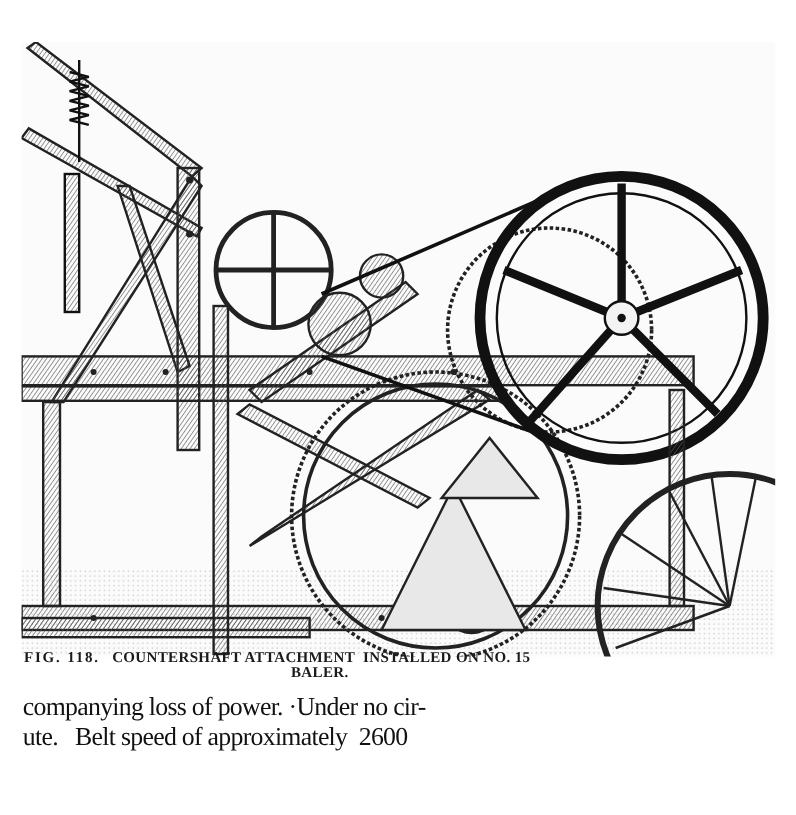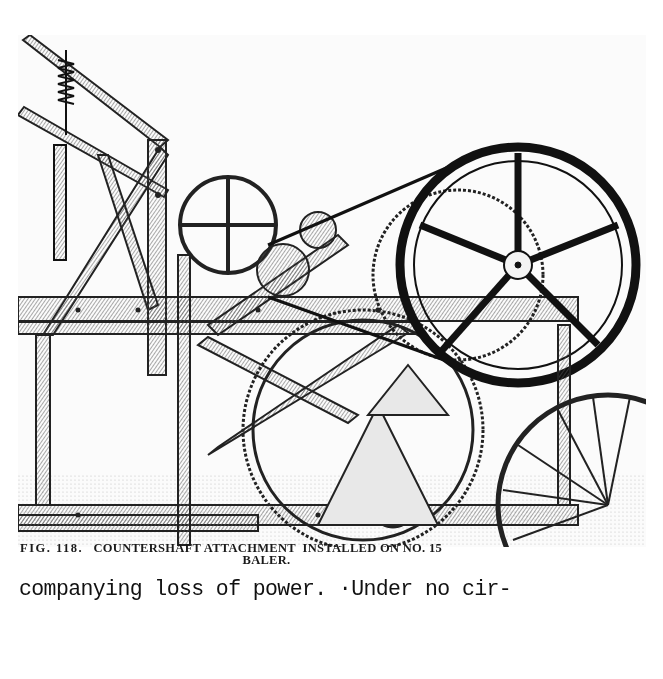--- a/index.html
+++ b/index.html
@@ -12,21 +12,21 @@
     .caption {
       position: absolute; left: 0; top: 542px; width: 663px;
       font-family: "Liberation Serif", "DejaVu Serif", serif;
       font-weight: bold; font-size: 12.5px; line-height: 12px; letter-spacing: 0.3px;
     }
     .caption .line1 { position: absolute; left: 20px; top: 0; white-space: pre; }
     .caption .line2 { position: absolute; left: 0; width: 533px; top: 12px; text-align: center; white-space: pre; }
     .caption .num { letter-spacing: 1.5px; }
     .body-text {
       position: absolute; left: 19px; top: 577px; width: 640px;
-      font-family: Liberation Mono, monospace;
+      font-family: Liberation Serif, serif;
       font-size: 21.5px; line-height: 24.5px; letter-spacing: -0.6px;
       color: #111;
     }
     .body-text .ln { display: block; white-space: pre; }
   </style>
 </head>
 <body>
 
 <div class="figure">
   <svg viewBox="0 0 628 512" xmlns="http://www.w3.org/2000/svg">
@@ -137,13 +137,14 @@
   </svg>
 </div>
 
 <div class="caption">
   <div class="line1"><span class="num">FIG. 118.</span>   <span>COUNTERSHAFT ATTACHMENT  INSTALLED ON NO. 15</span></div>
   <div class="line2">BALER.</div>
 </div>
 
 <div class="body-text">
   <span class="ln">companying loss of power. ·Under no cir-</span>
+  <span class="ln">ute.   Belt speed of approximately  2600</span>
 </div>
 
 </body></html>

